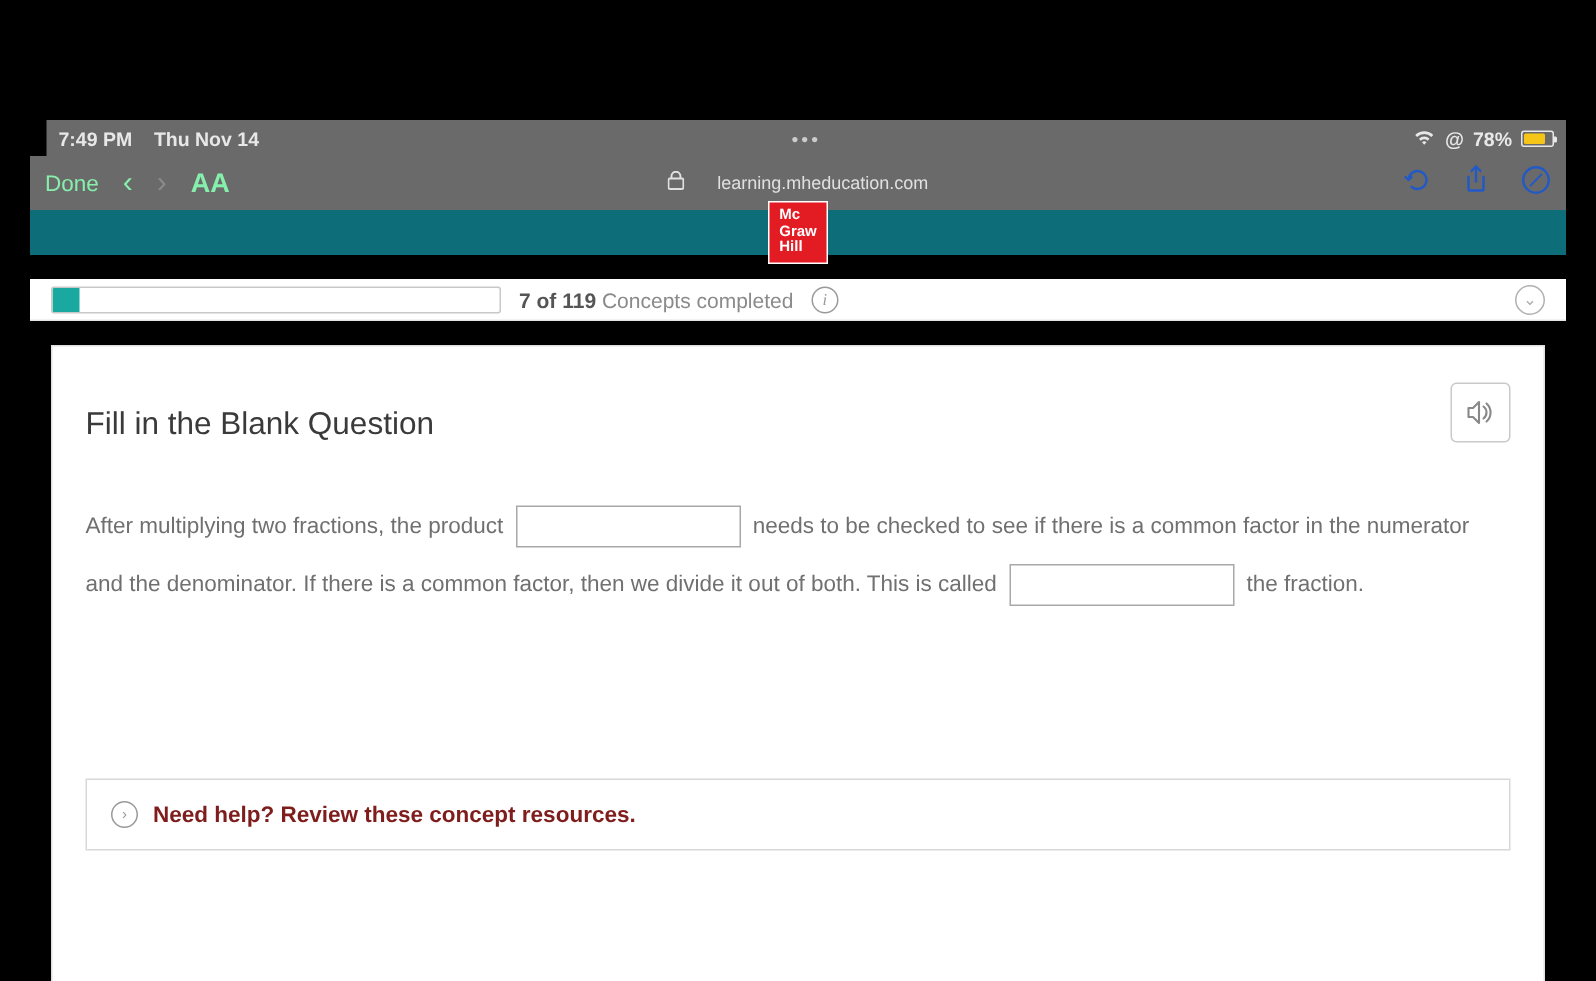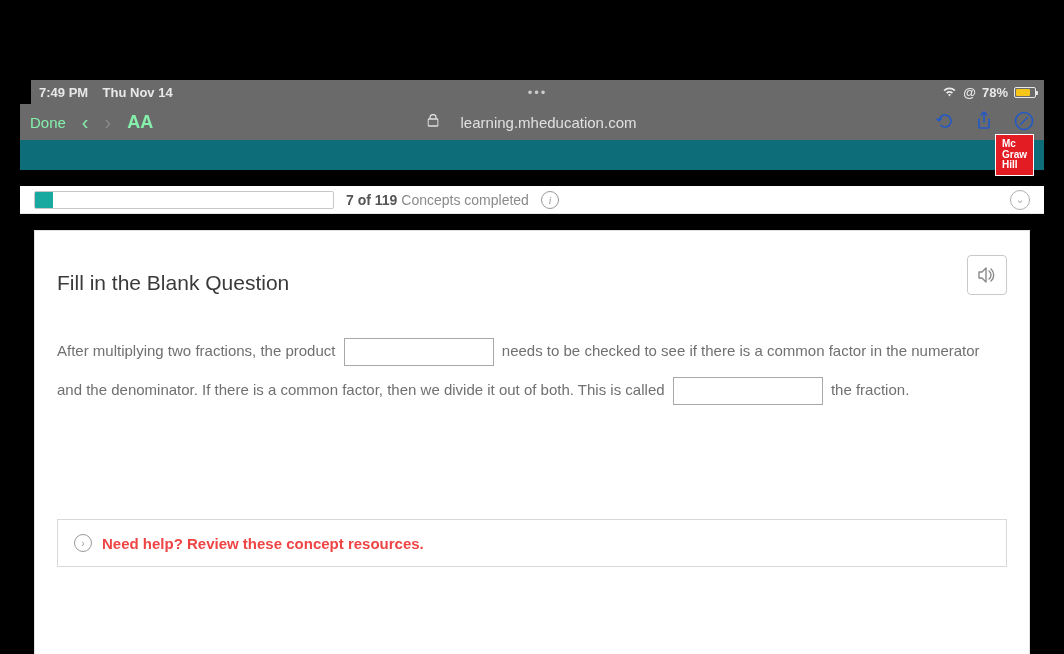--- a/index.html
+++ b/index.html
@@ -44,36 +44,36 @@
     display: flex;
     align-items: center;
     padding: 0 10px;
     color: #3a6aa8;
   }
   .browser-left { display:flex; align-items:center; gap:16px; }
   .browser-btn { color: #86efac; font-size: 15px; font-weight:400; }
   .chevron { font-size: 20px; font-weight: 300; }
   .browser-url {
     position: absolute; left: 50%; transform: translateX(-50%);
-    color: #e0e0e0; font-size: 15px; display:flex; align-items:center; gap:22px;
+    color: #e0e0e0; font-size: 12px; display:flex; align-items:center; gap:22px;
   }
   .lock-icon { font-size: 12px; }
   .browser-right { margin-left:auto; display:flex; align-items:center; gap:22px; font-size:18px; }
   
   .app-header {
     position: absolute;
     top: 140px;
     left: 20px;
     right: 20px;
     height: 30px;
     background: #0d6e7a;
     display: flex;
     align-items: center;
     padding: 0 10px;
-    justify-content: flex-end;
+    justify-content: center;
   }
   .logo {
     background: #e31b23;
     color: #fff;
     font-size: 10px;
     font-weight: 700;
     line-height: 1.05;
     padding: 4px 6px;
     border: 1px solid #fff;
   }
@@ -190,21 +190,21 @@
     display:flex;
     align-items:center;
     gap:10px;
   }
   .help-chevron {
     width:18px;height:18px;border:1.5px solid #9a9a9a;border-radius:50%;
     display:flex;align-items:center;justify-content:center;
     font-size:10px;color:#9a9a9a;cursor:pointer;
   }
   .help-text {
-    color: #ef4444;
+    color: #7f1d1d;
     font-size: 15px;
     font-weight: 600;
     cursor: pointer;
   }
 </style>
 </head>
 <body>
 
 <div class="status-bar">
   <div class="status-left">

